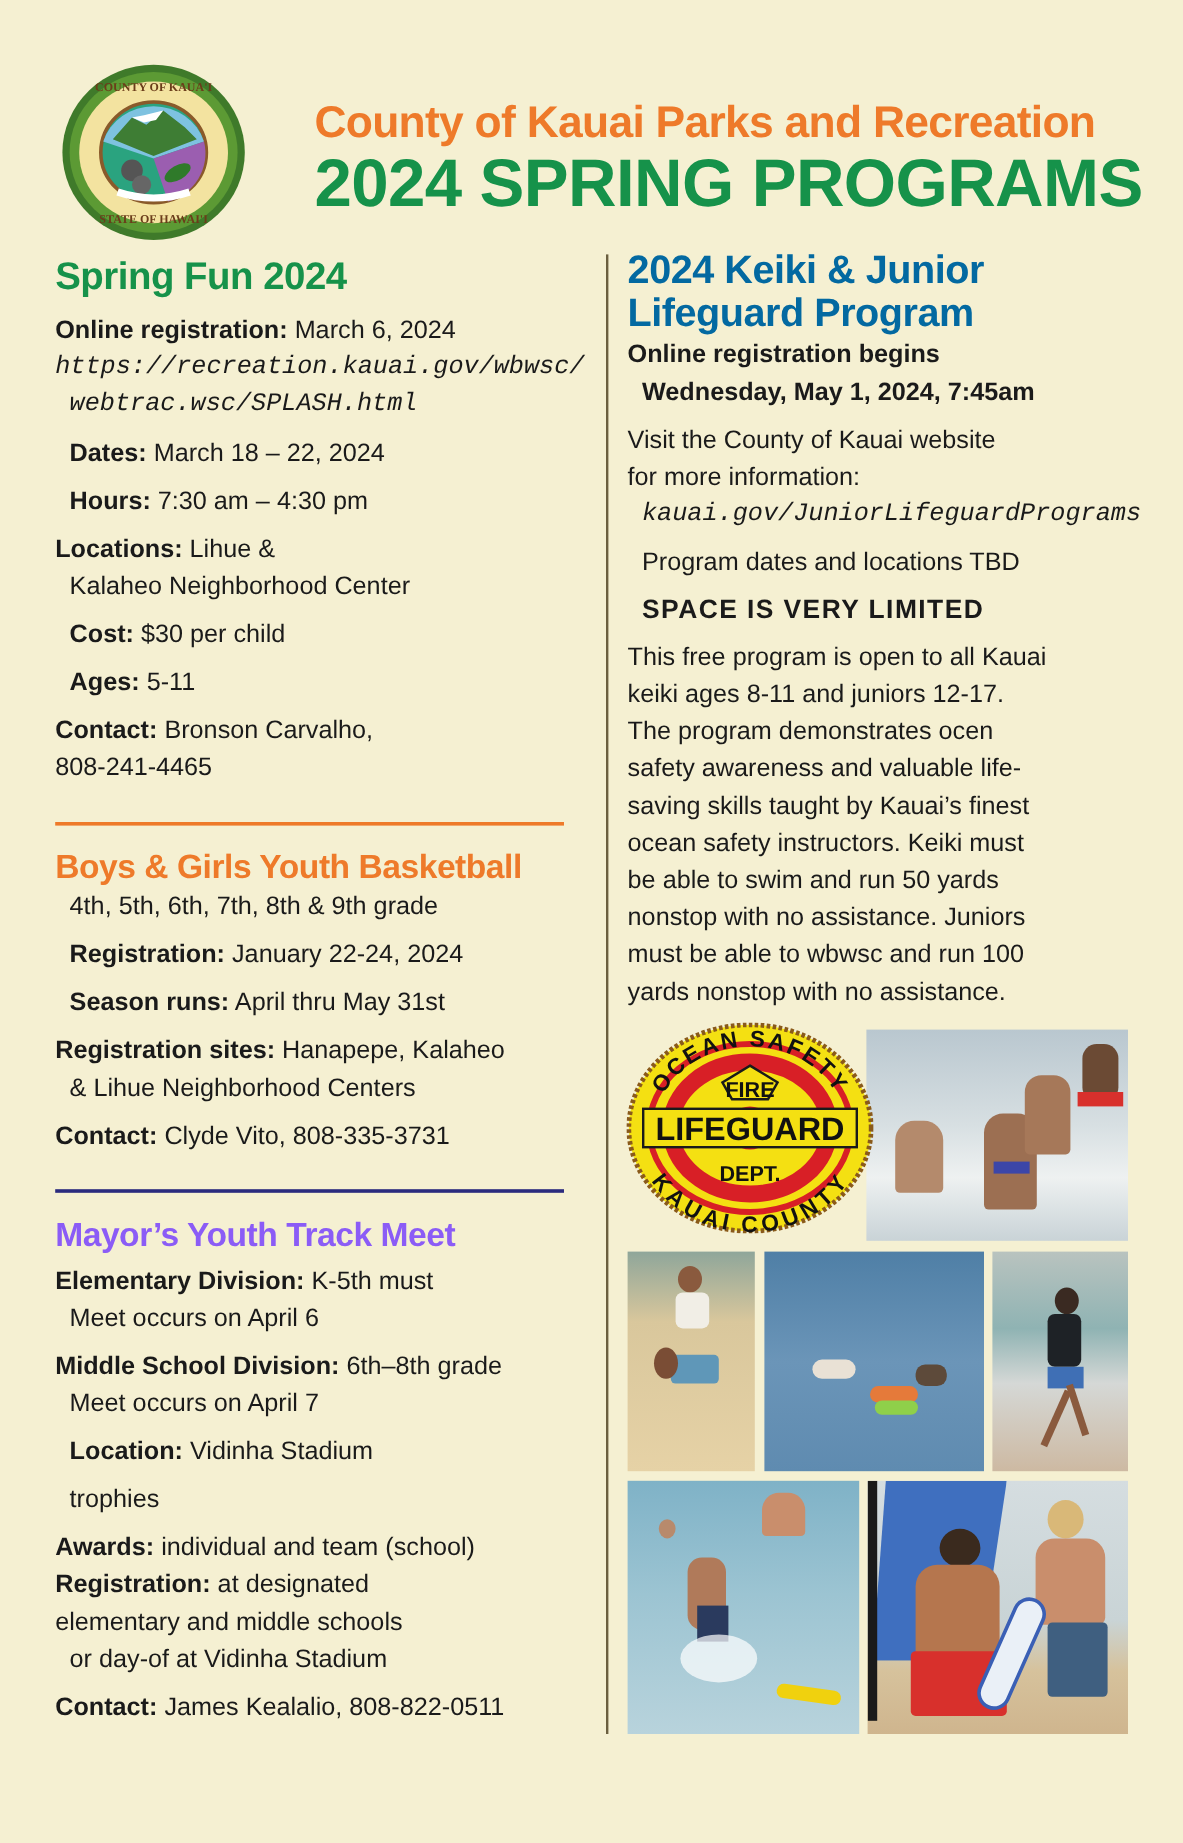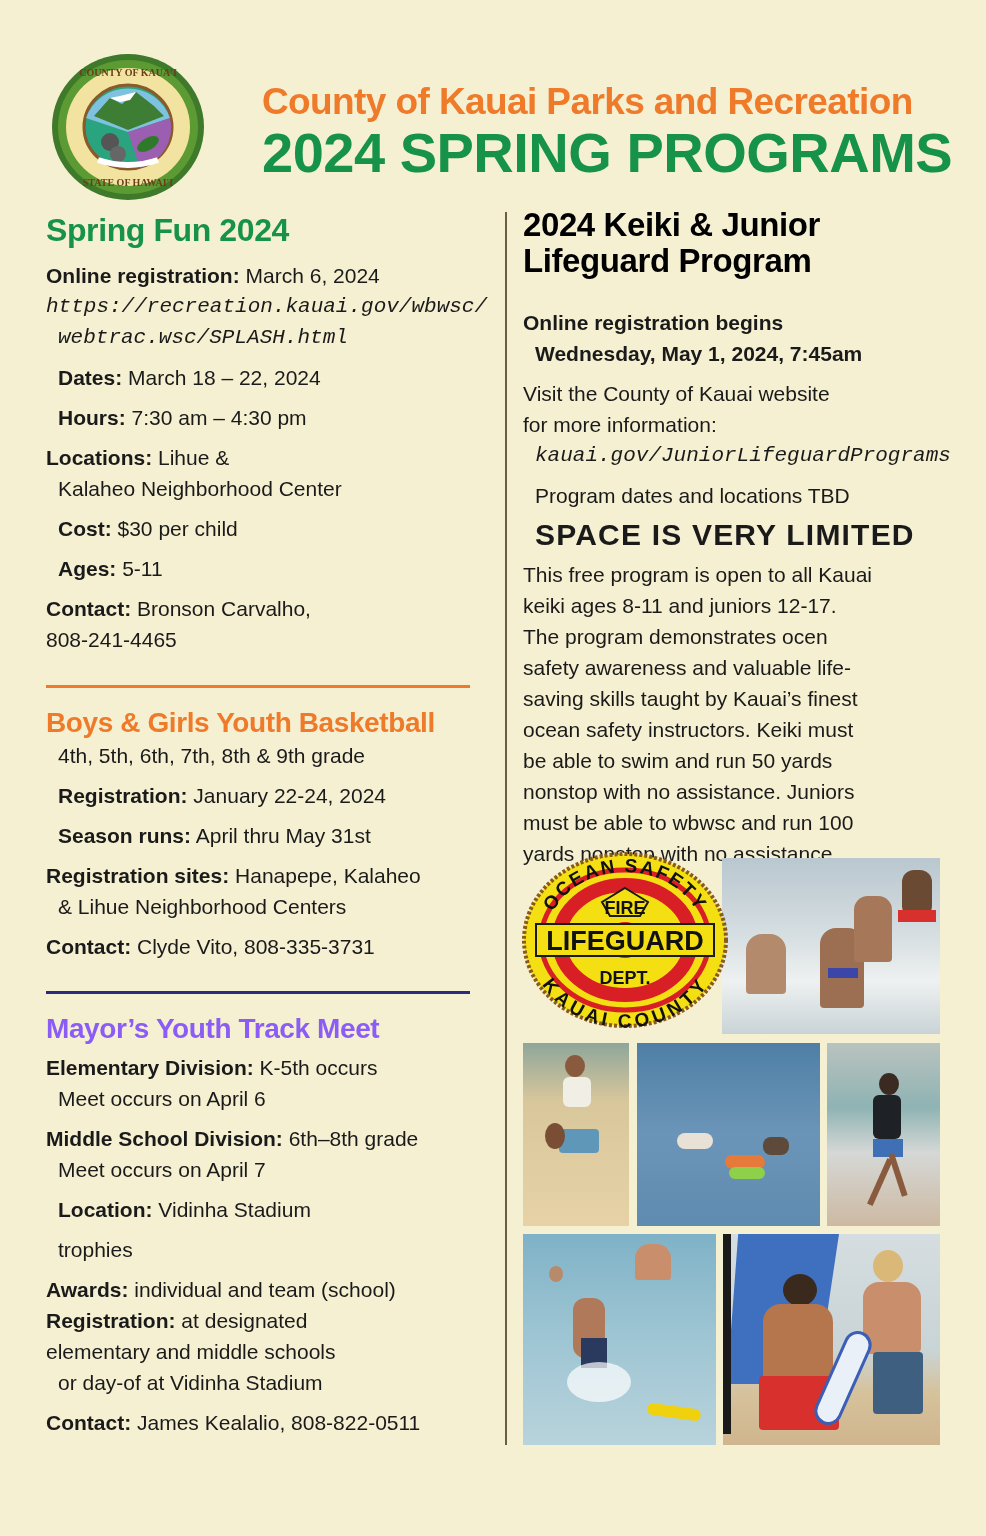--- a/index.html
+++ b/index.html
@@ -12,31 +12,31 @@
   .header-title { font-size: 56px; font-weight: bold; color: #16924a; letter-spacing: -0.5px; line-height: 58px; white-space: nowrap; }
 
   .col-left { position: absolute; left: 46px; top: 212px; width: 445px; }
   .col-right { position: absolute; left: 523px; top: 207px; width: 430px; }
   .divider-v { position: absolute; left: 505px; top: 212px; width: 2px; height: 1233px; background: #6b5f3f; }
 
   h2 { font-weight: bold; line-height: 36px; letter-spacing: -0.4px; }
   .h-green { color: #16924a; font-size: 32px; margin-bottom: 12px; }
   .h-orange { color: #ee7a2a; font-size: 28px; line-height: 34px; }
   .h-navy { color: #8b5cf6; font-size: 28px; line-height: 34px; margin-bottom: 6px; }
-  .h-red { color: #000000; font-size: 33px; line-height: 36px; margin-bottom: 28px; }
+  .h-red { color: #0369a1; font-size: 33px; line-height: 36px; margin-bottom: 1px; }
 
   .line { font-size: 21px; line-height: 31px; white-space: nowrap; }
   .gap { margin-bottom: 9px; margin-left: 12px; }
   .b { font-weight: bold; }
   .i { font-style: italic; font-family: Liberation Mono, monospace; }
 
   .rule-orange { height: 3px; background: #ee7a2a; width: 424px; margin: 30px 0 18px 0; }
   .rule-navy { height: 3px; background: #2b2b7e; width: 424px; margin: 29px 0 18px 0; }
 
-  .caps { font-size: 30px; font-weight: bold; letter-spacing: 1.2px; line-height: 30px; }
+  .caps { font-size: 22px; font-weight: bold; letter-spacing: 1.2px; line-height: 30px; }
 
   .photo { position: absolute; overflow: hidden; }
   .lg-badge { position: absolute; left: 522px; top: 852px; width: 206px; height: 176px; }
 </style>
 </head>
 <body>
 
 <div class="seal">
   <svg width="156" height="150" viewBox="0 0 156 150">
     <ellipse cx="78" cy="75" rx="76" ry="73" fill="#3f7a2a"></ellipse>
@@ -88,21 +88,21 @@
     <div class="line gap"><span class="b">Season runs:</span><span> April thru May 31st</span></div>
     <div class="line"><span class="b">Registration sites:</span><span> Hanapepe, Kalaheo</span></div>
     <div class="line gap">&amp; Lihue Neighborhood Centers</div>
     <div class="line"><span class="b">Contact:</span><span> Clyde Vito, 808-335-3731</span></div>
   </section>
 
   <div class="rule-navy"></div>
 
   <section>
     <h2 class="h-navy">Mayor’s Youth Track Meet</h2>
-    <div class="line"><span class="b">Elementary Division:</span><span> K-5th occurs</span></div>
+    <div class="line"><span class="b">Elementary Division:</span><span> K-5th must</span></div>
     <div class="line gap">Meet occurs on April 6</div>
     <div class="line"><span class="b">Middle School Division:</span><span> 6th–8th grade</span></div>
     <div class="line gap">Meet occurs on April 7</div>
     <div class="line gap"><span class="b">Location:</span><span> Vidinha Stadium</span></div>
     <div class="line gap">trophies</div>
     <div class="line"><span class="b">Awards:</span><span> individual and team (school)</span></div>
     <div class="line"><span class="b">Registration:</span><span> at designated</span></div>
     <div class="line">elementary and middle schools</div>
     <div class="line gap">or day-of at Vidinha Stadium</div>
     <div class="line"><span class="b">Contact:</span><span> James Kealalio, 808-822-0511</span></div>

